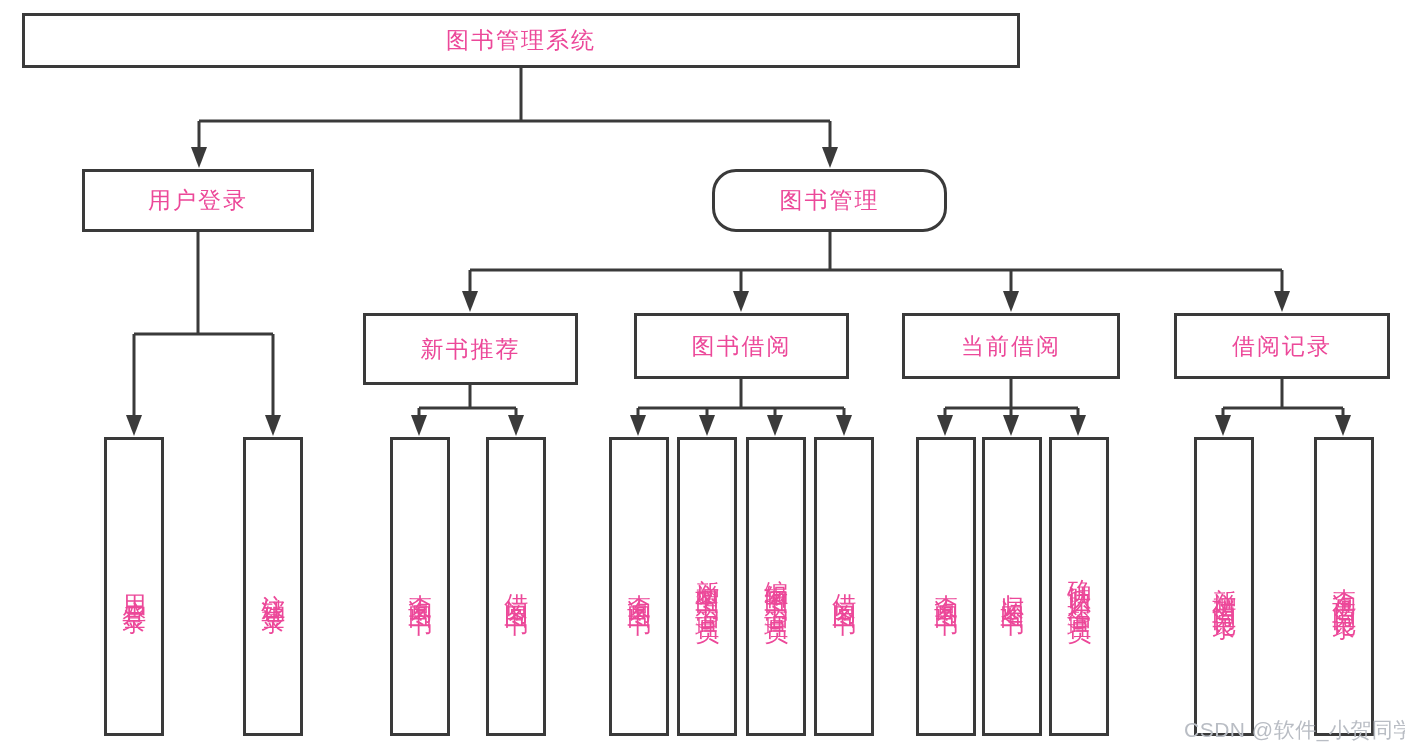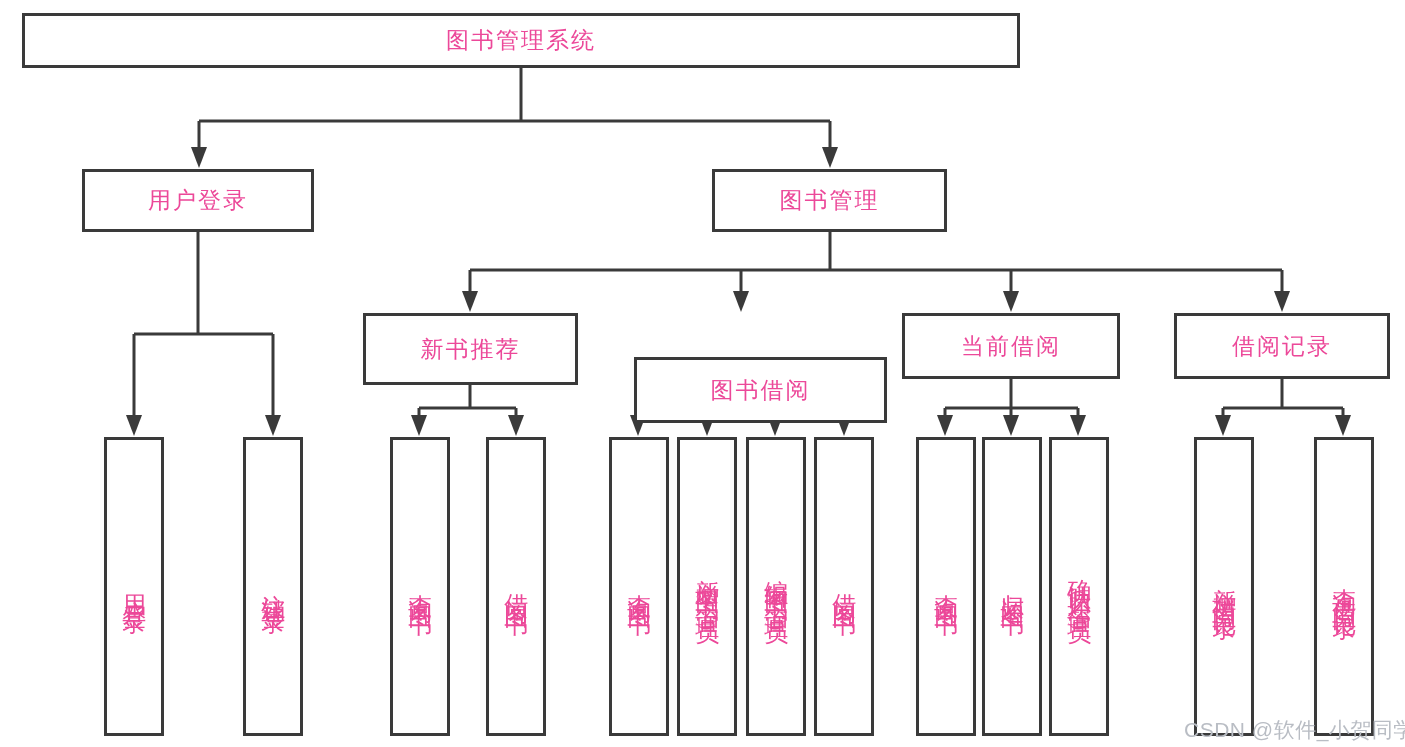--- a/index.html
+++ b/index.html
@@ -81,28 +81,28 @@
       <polygon points="1335,415 1351,415 1343,436" fill="#3a3a3a"></polygon>
     </svg>
 
   <div class="box" style="left:22px; top:13px; width:998px; height:55px;">
     <span class="h-label">图书管理系统</span>
   </div>
 
   <div class="box" style="left:82px; top:169px; width:232px; height:63px;">
     <span class="h-label">用户登录</span>
   </div>
-  <div class="box" style="left:712px; top:169px; width:235px; height:63px;">
+  <div class="box" style="left:712px; top:169px; width:235px; height:63px;border-radius:24px;">
     <span class="h-label">图书管理</span>
   </div>
 
   <div class="box" style="left:363px; top:313px; width:215px; height:72px;">
     <span class="h-label">新书推荐</span>
   </div>
-  <div class="box" style="left:634px; top:313px; width:253px; height:66px;margin-top:44px;">
+  <div class="box" style="left:634px; top:313px; width:215px; height:66px;">
     <span class="h-label">图书借阅</span>
   </div>
   <div class="box" style="left:1174px; top:313px; width:216px; height:66px;">
     <span class="h-label">借阅记录</span>
   </div>
   <div class="box" style="left:902px; top:313px; width:218px; height:66px;">
     <span class="h-label">当前借阅</span>
   </div>
 
   <div class="box leaf" style="left:104px; top:437px; width:60px; height:299px;">

